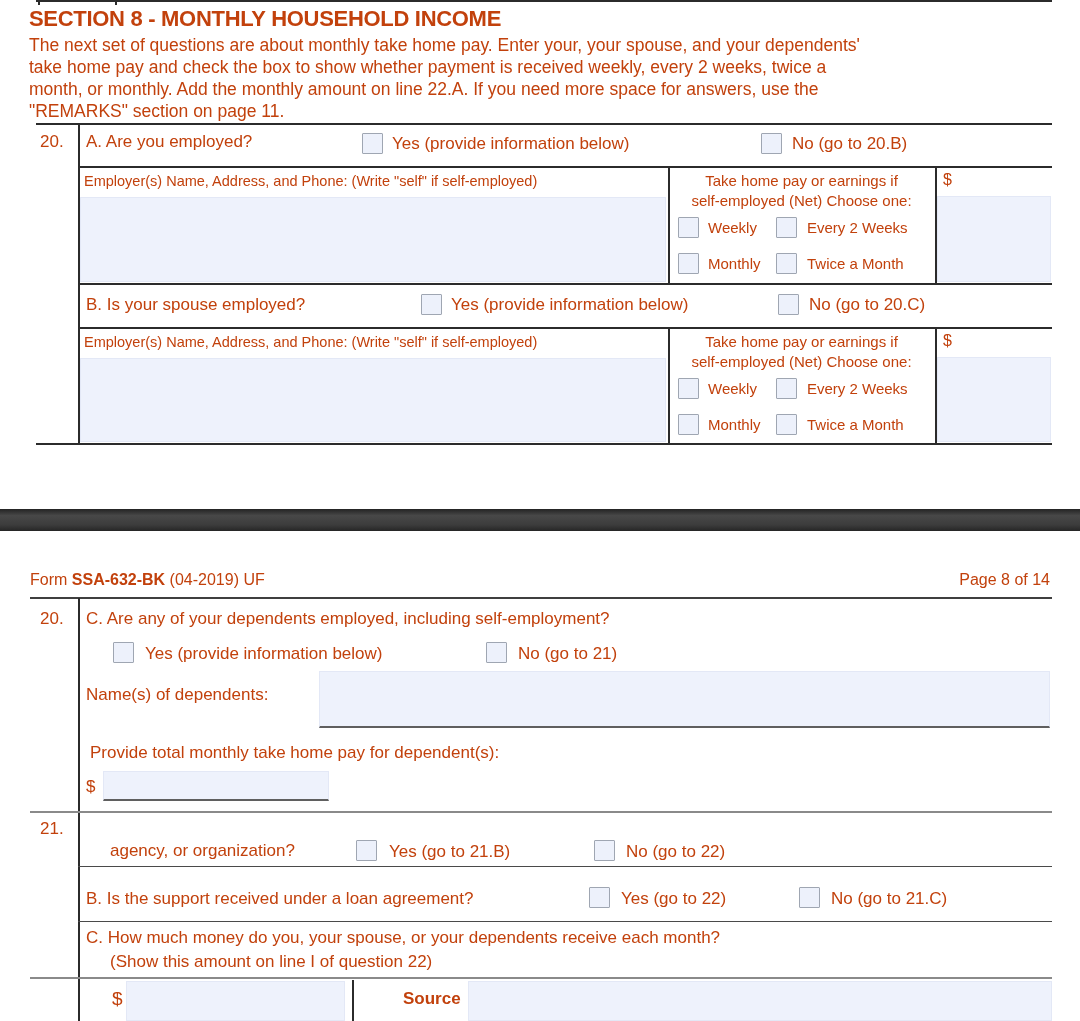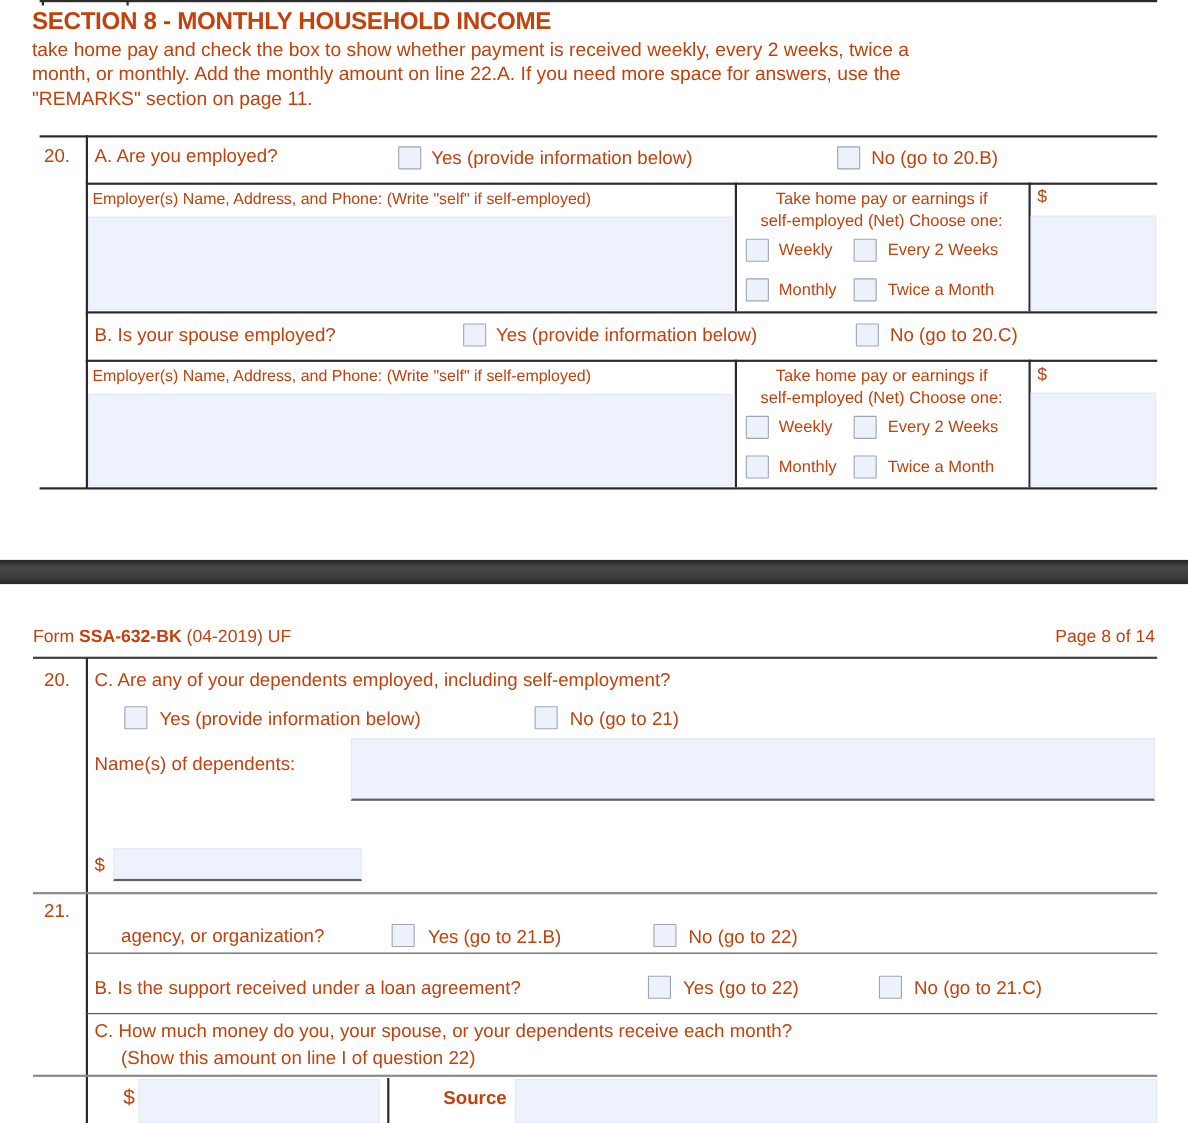--- a/index.html
+++ b/index.html
@@ -36,20 +36,21 @@
 
 <div id="page">
 
   <div class="hline" style="left:36px;top:0;width:1016px"></div>
   <div class="vline" style="left:38px;top:0;height:5px"></div>
   <div class="vline" style="left:115px;top:0;height:5px"></div>
 
   <div class="t h1" style="left:29px;top:6px">SECTION 8 - MONTHLY HOUSEHOLD INCOME</div>
 
   <div class="para" style="left:29px;top:34px">
+    <div>The next set of questions are about monthly take home pay. Enter your, your spouse, and your dependents'</div>
     <div>take home pay and check the box to show whether payment is received weekly, every 2 weeks, twice a</div>
     <div>month, or monthly. Add the monthly amount on line 22.A. If you need more space for answers, use the</div>
     <div>"REMARKS" section on page 11.</div>
   </div>
 
   <div class="hline" style="left:36px;top:123px;width:1016px"></div>
   <div class="vline" style="left:78px;top:123px;height:321px"></div>
 
   <div class="t" style="left:40px;top:132px">20.</div>
   <div class="t" style="left:86px;top:132px">A. Are you employed?</div>
@@ -118,20 +119,21 @@
   <div class="t" style="left:40px;top:609px">20.</div>
   <div class="t" style="left:86px;top:609px">C. Are any of your dependents employed, including self-employment?</div>
   <div class="cb cb21" style="left:113px;top:642px"></div>
   <div class="t" style="left:145px;top:644px">Yes (provide information below)</div>
   <div class="cb cb21" style="left:486px;top:642px"></div>
   <div class="t" style="left:518px;top:644px">No (go to 21)</div>
 
   <div class="t" style="left:86px;top:685px">Name(s) of dependents:</div>
   <div class="fld ul" style="left:319px;top:671px;width:731px;height:57px"></div>
 
+  <div class="t" style="left:90px;top:743px">Provide total monthly take home pay for dependent(s):</div>
   <div class="t" style="left:86px;top:777px">$</div>
   <div class="fld ul" style="left:103px;top:771px;width:226px;height:30px"></div>
 
   <div class="hline gray" style="left:30px;top:811px;width:1022px"></div>
   <div class="t" style="left:40px;top:819px">21.</div>
   <div class="t" style="left:110px;top:841px">agency, or organization?</div>
   <div class="cb cb20" style="left:356px;top:840px"></div>
   <div class="t" style="left:389px;top:842px">Yes (go to 21.B)</div>
   <div class="cb cb20" style="left:594px;top:840px"></div>
   <div class="t" style="left:626px;top:842px">No (go to 22)</div>

